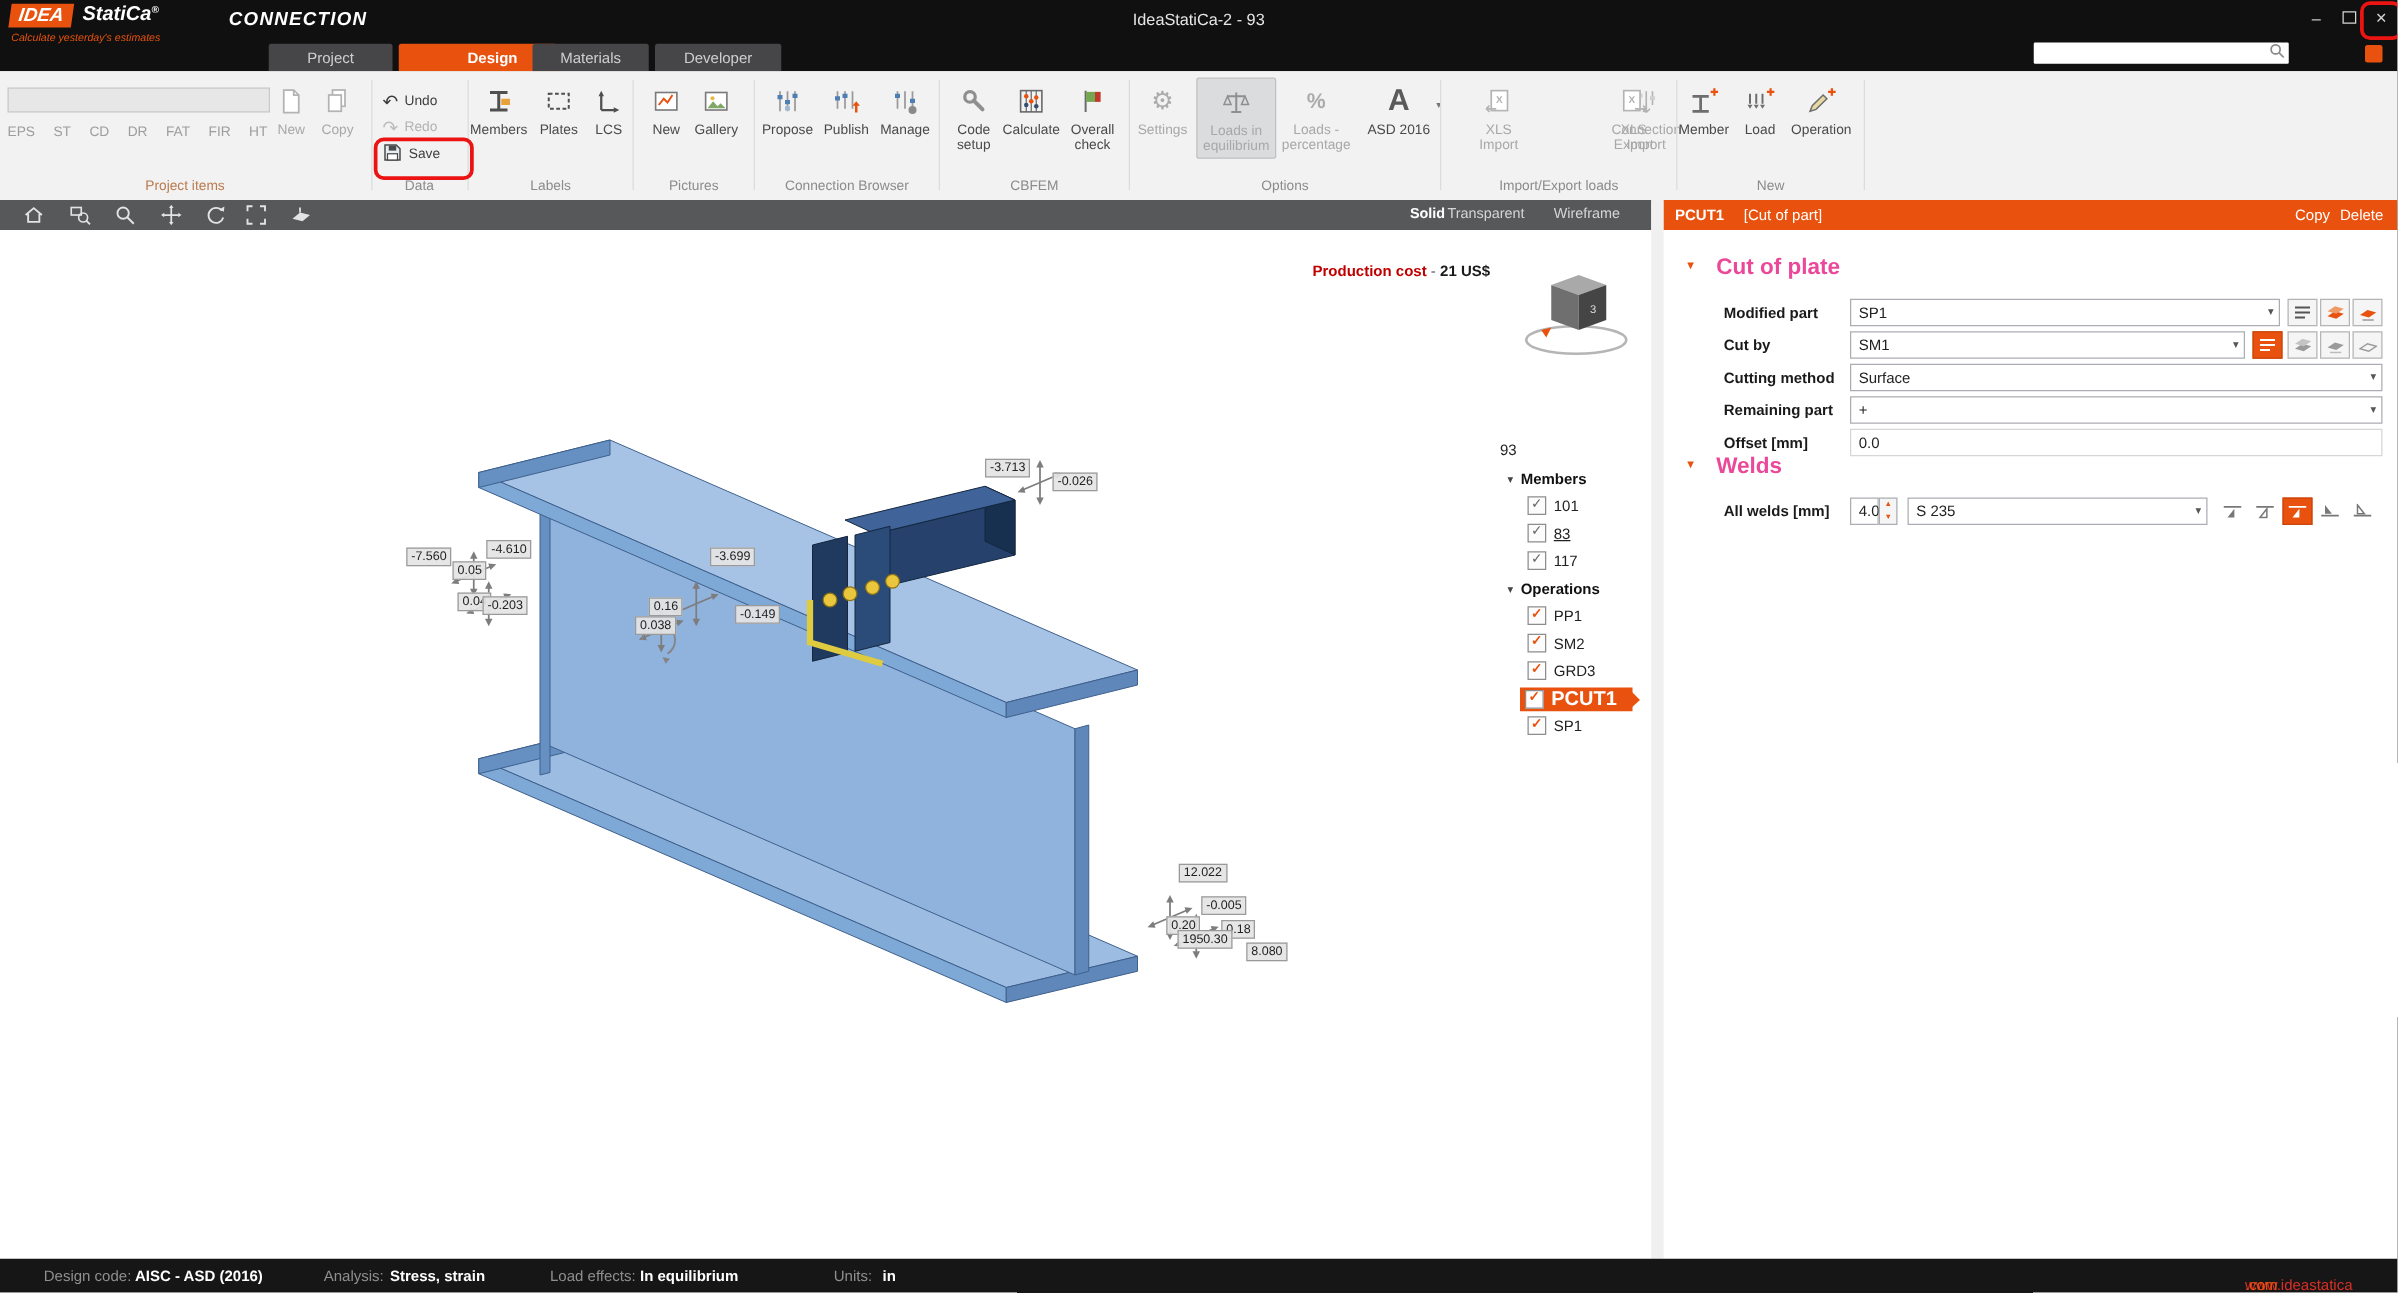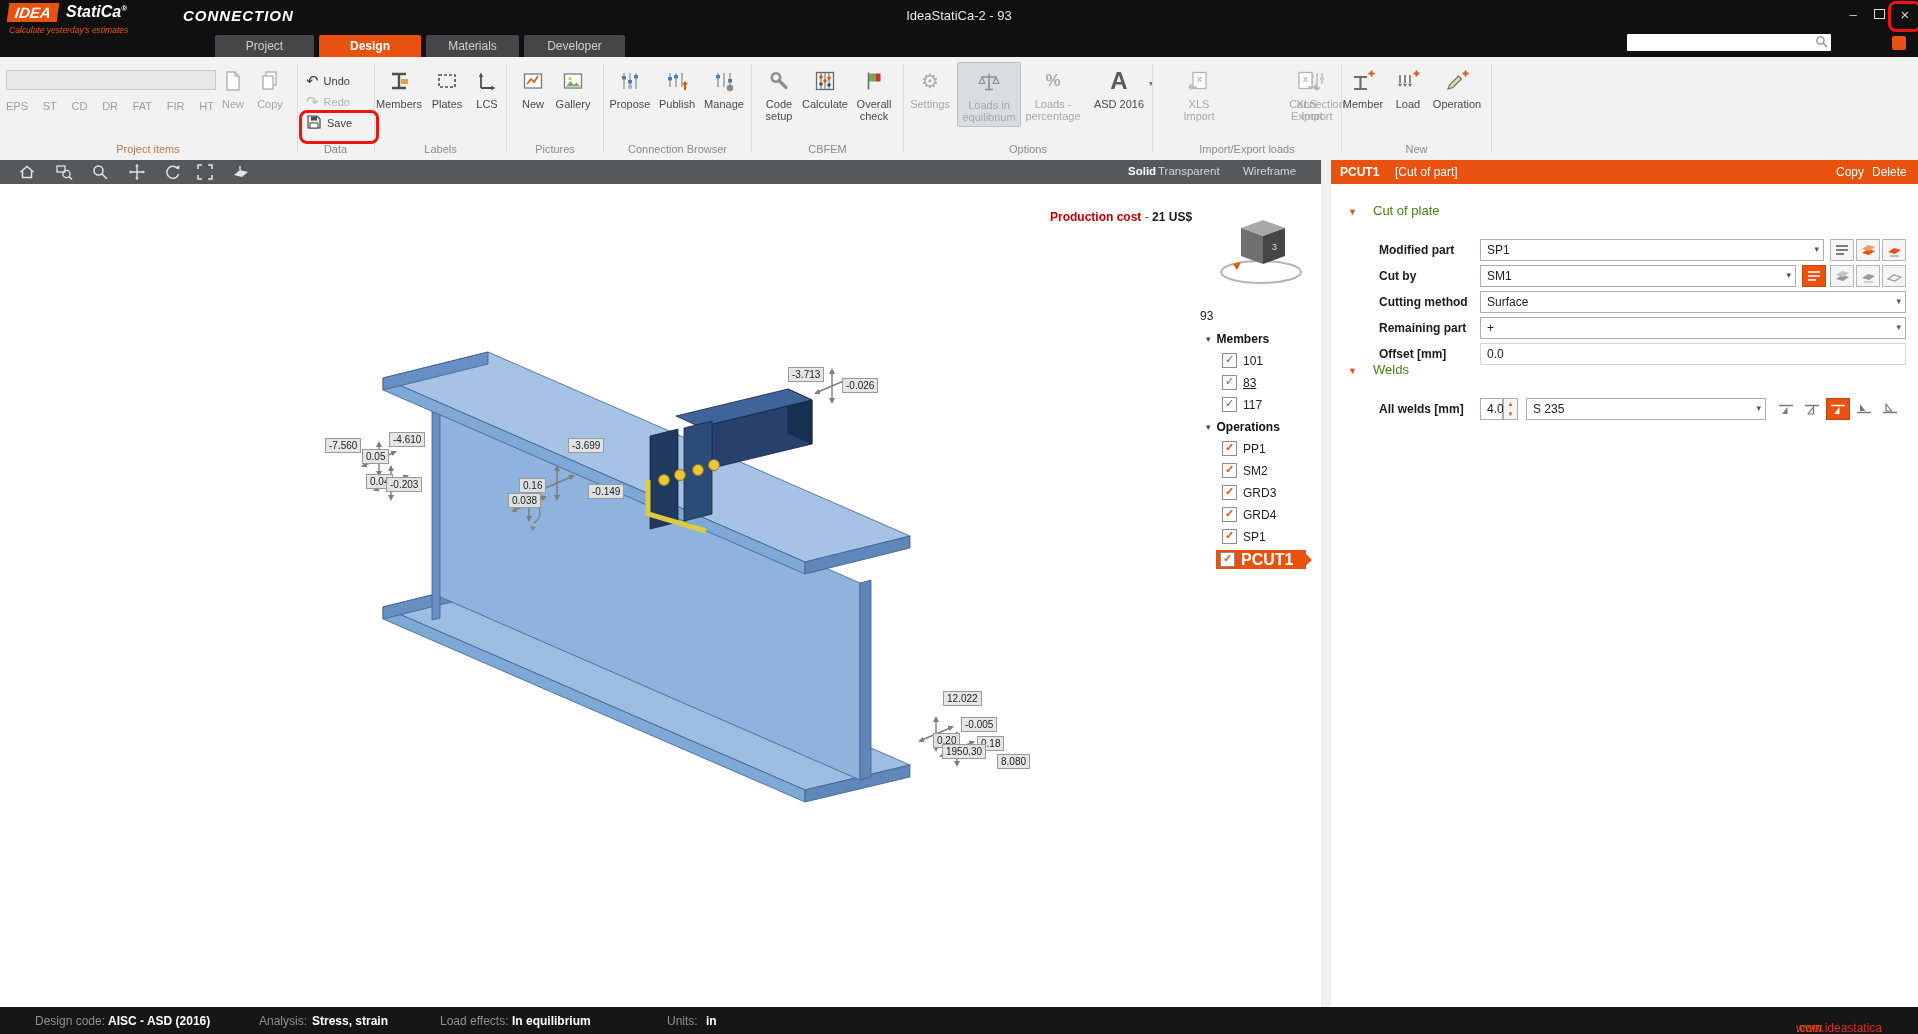--- a/index.html
+++ b/index.html
@@ -12,21 +12,21 @@
   .winbtn{position:absolute;top:4px;width:24px;height:20px;color:#d6d6d6;font-size:13px;
           display:flex;align-items:center;justify-content:center;cursor:default;}
   .logo-idea{position:absolute;left:8px;top:3px;background:#e8520e;color:#fff;font-style:italic;
              font-weight:bold;font-size:15px;padding:1px 7px;transform:skewX(-8deg);}
   .logo-statica{position:absolute;left:66px;top:3px;color:#fff;font-style:italic;font-weight:bold;font-size:16px;}
   .logo-tag{position:absolute;left:9px;top:25px;color:#e8520e;font-size:8.5px;font-style:italic;}
   .app-name{position:absolute;left:183px;top:7px;color:#fff;font-style:italic;font-weight:bold;
             font-size:15px;letter-spacing:1px;}
   .tab{position:absolute;top:35px;height:22px;background:#464648;color:#cfcfcf;font-size:12px;
        display:flex;align-items:center;justify-content:center;border-radius:2px 2px 0 0;cursor:default;}
-  .tab.active{background:#e8520e;color:#fff;font-weight:bold;}
+  .tab.active{background:#e8520e;color:#fff;font-weight:bold;padding-left:24px;}
   .searchbox{position:absolute;left:1627px;top:34px;width:204px;height:17px;background:#fff;
              border-radius:1px;display:flex;align-items:center;}
   .searchbox input{flex:1;border:none;outline:none;height:13px;font-size:11px;margin-left:4px;background:transparent;}
   .notifbadge{position:absolute;left:1892px;top:36px;width:14px;height:14px;background:#e8520e;border-radius:2px;}
   
   .ribbon{position:absolute;left:0;top:57px;width:1918px;height:103px;background:#f2f2f2;
           border-bottom:1px solid #cfcfcf;}
   .glab{position:absolute;bottom:5px;text-align:center;font-size:11px;color:#8b8b8b;}
   .gsep{position:absolute;top:7px;width:1px;height:88px;background:#dcdcdc;}
   .rb{position:absolute;top:9px;display:flex;flex-direction:column;align-items:center;gap:2px;
@@ -47,34 +47,34 @@
   .vmode{position:absolute;top:5px;font-size:11.5px;color:#d6d6d6;cursor:default;}
   .vmode.active{color:#fff;font-weight:bold;}
   
   .viewport{position:absolute;left:0;top:184px;width:1312px;height:823px;background:#fff;overflow:hidden;}
   .mlabel{position:absolute;font-size:10px;color:#222;background:rgba(228,228,228,.93);
           border:1px solid #9a9a9a;padding:0 3px;line-height:13px;white-space:nowrap;}
   .prodcost{position:absolute;left:1050px;top:26px;font-size:12px;white-space:nowrap;}
   .prodcost .pc1{color:#c00000;font-weight:bold;}
   .prodcost .pc2{color:#1a1a1a;font-weight:bold;}
   
-  .trow{position:absolute;height:19px;display:flex;align-items:center;gap:6px;font-size:12px;color:#222;}
+  .trow{position:absolute;height:19px;display:flex;align-items:center;gap:6px;font-size:12px;color:#222;margin-top:44px;}
   .cb{width:13px;height:13px;border:1px solid #8d8d8d;background:#fcfcfc;font-size:11px;line-height:11px;
       text-align:center;color:#666;flex:0 0 auto;}
   .cb.or{color:#e8520e;font-weight:bold;}
   .th{font-weight:bold;color:#111;}
   .sel-op{position:absolute;background:#e8520e;color:#fff;font-weight:bold;height:19px;
           display:flex;align-items:center;gap:6px;padding-left:4px;}
   .sel-arrow{position:absolute;width:0;height:0;border-top:10px solid transparent;
              border-bottom:9px solid transparent;border-left:10px solid #e8520e;}
   
   .phdr{position:absolute;left:1331px;top:160px;width:587px;height:24px;background:#e8520e;color:#fff;}
   .phdr span{position:absolute;top:5px;font-size:12px;}
   .props{position:absolute;left:1331px;top:184px;width:587px;height:823px;background:#fff;}
-  .sect{position:absolute;font-size:13px;font-weight:normal;color:#4d7c0f;}
+  .sect{position:absolute;font-size:18px;font-weight:bold;color:#ec4899;}
   .stri{position:absolute;font-size:9px;color:#e8520e;}
   .plab{position:absolute;font-size:12px;font-weight:bold;color:#1a1a1a;}
   .dd{position:absolute;height:22px;border:1px solid #abadb3;background:#fff;font-size:12px;color:#222;
       display:flex;align-items:center;padding-left:6px;box-sizing:border-box;}
   .dd .caret{position:absolute;right:4px;top:4px;font-size:9px;color:#555;}
   .pfield{position:absolute;height:22px;background:#fff;border:1px solid #d6d6d6;font-size:12px;color:#222;
           display:flex;align-items:center;padding-left:6px;box-sizing:border-box;}
   .pib{position:absolute;width:24px;height:22px;border:1px solid #b5b5b5;background:#f5f5f5;
        display:flex;align-items:center;justify-content:center;box-sizing:border-box;cursor:default;}
   .pib.orange{background:#e8520e;border-color:#c8450b;}

